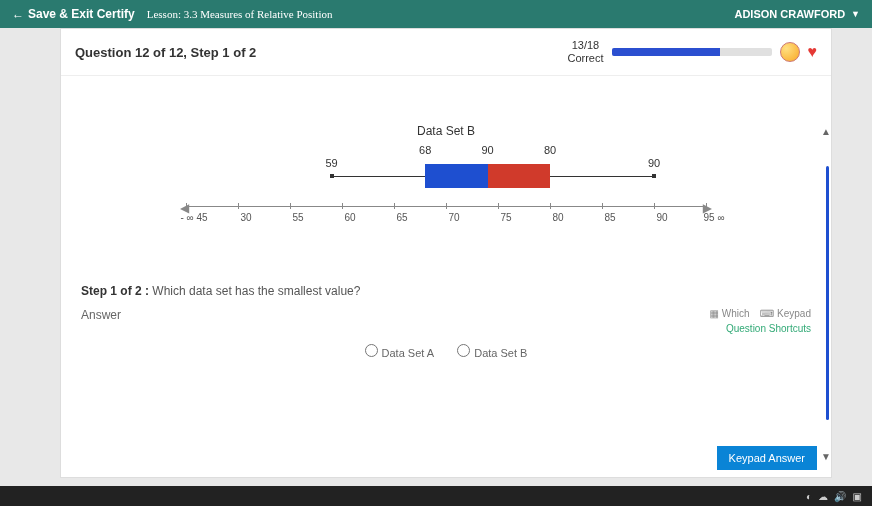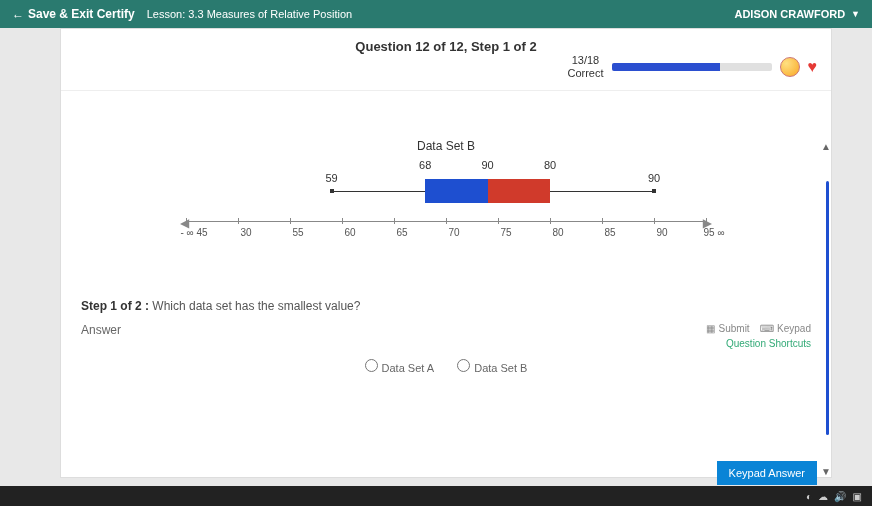--- a/index.html
+++ b/index.html
@@ -1,26 +1,26 @@
 <!DOCTYPE html>
 <html><head>
 <meta charset="utf-8">
 <style>
 * { margin: 0; padding: 0; box-sizing: border-box; font-family: Arial, sans-serif; }
 body { background: #e8e8e8; width: 872px; height: 506px; overflow: hidden; position: relative; }
 
 .top-bar { background: #2a7a6f; height: 28px; display: flex; align-items: center; padding: 0 12px; color: white; font-size: 12px; }
 .top-bar .save-exit { display: flex; align-items: center; gap: 4px; font-weight: bold; }
-.top-bar .lesson { margin-left: 12px; font-size: 11px; }
+.top-bar .lesson { margin-left: 12px; font-size: 11px; font-family: Liberation Serif, serif; }
 .top-bar .user { margin-left: auto; font-size: 11px; font-weight: bold; display: flex; align-items: center; gap: 6px; }
 .top-bar .arrow-down { font-size: 9px; }
 
 .content-wrap { background: white; margin: 0 40px 0 60px; height: 450px; position: relative; border: 1px solid #ddd; }
 
-.question-bar { display: flex; align-items: center; padding: 10px 14px; border-bottom: 1px solid #eee; flex-direction: column; }
+.question-bar { display: flex; align-items: center; padding: 10px 14px; border-bottom: 1px solid #eee; }
 .question-bar .qtitle { font-size: 13px; font-weight: bold; color: #333; }
 .question-bar .score-area { margin-left: auto; display: flex; align-items: center; gap: 8px; font-size: 11px; color: #333; }
 .question-bar .score-label { text-align: center; line-height: 1.2; }
 .progress { width: 160px; height: 8px; background: #e0e0e0; border-radius: 2px; overflow: hidden; }
 .progress .fill { height: 100%; background: #2b4fd0; width: 68%; }
 .coin { width: 20px; height: 20px; border-radius: 50%; background: radial-gradient(circle at 30% 30%, #ffe082, #f9a825); border: 1px solid #c77; }
 .heart { color: #e53935; font-size: 16px; position: relative; }
 .heart .count { position: absolute; top: -4px; left: 4px; color: white; font-size: 8px; font-weight: bold; }
 
 .main-area { padding: 18px 20px 10px 20px; position: relative; height: calc(100% - 44px); }
@@ -155,21 +155,21 @@
     <div class="step-text">
       <b>Step 1 of 2 :</b><span> Which data set has the smallest value?</span>
     </div>
 
     <div class="answer-row">
       <div class="answer-label">Answer</div>
       <div class="helper-links">
         <div class="top">
           <div class="link">
               <span>▦</span>
-              <span>Submit</span>
+              <span>Which</span>
             </div>
           <div class="link">
               <span>⌨</span>
               <span>Keypad</span>
             </div>
         </div>
         <div class="shortcut">Question Shortcuts</div>
       </div>
     </div>
 

